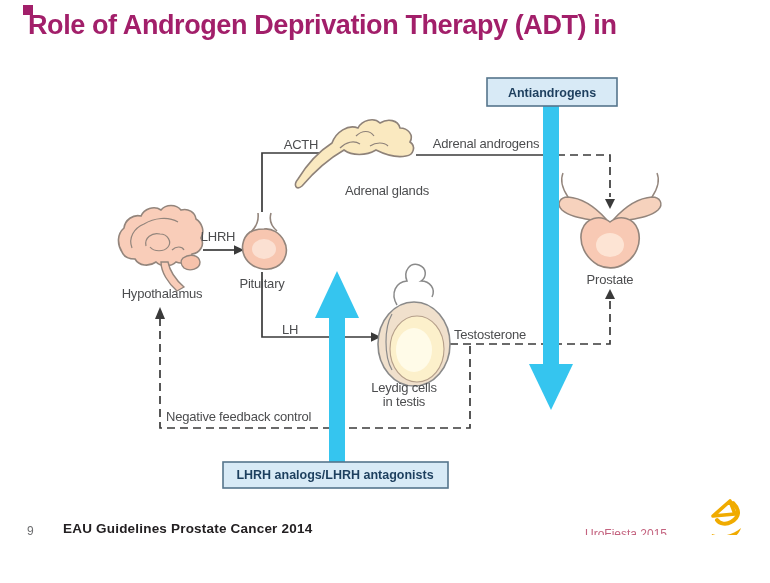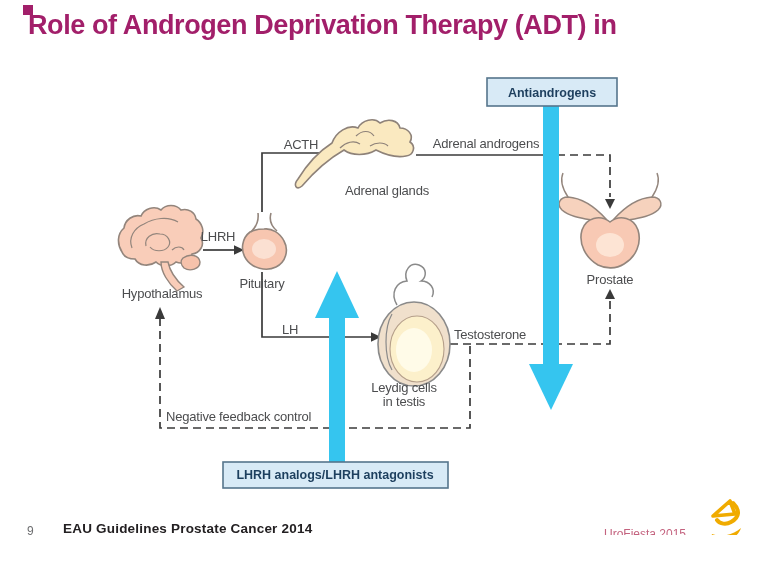--- a/index.html
+++ b/index.html
@@ -10,21 +10,21 @@
   .corner-square{position:absolute;left:23px;top:5px;width:10px;height:10px;background:#a21f6a;}
   .title{
     position:absolute;left:28px;top:9px;width:730px;
     font-size:27px;font-weight:bold;color:#a21f6a;line-height:33px;letter-spacing:-0.4px;
   }
   .diagram-svg{position:absolute;left:0;top:0;}
   .dlabel{font-family:"Liberation Sans",sans-serif;font-size:13px;fill:#4c4d4f;letter-spacing:-0.2px;}
   .boxlabel{font-family:"Liberation Sans",sans-serif;font-size:12.5px;font-weight:bold;fill:#1d3f5e;}
   .slide-number{position:absolute;left:27px;top:524px;font-size:12px;color:#6d6e70;}
   .reference{position:absolute;left:63px;top:521px;font-size:13.5px;font-weight:bold;color:#232022;letter-spacing:0.2px;}
-  .event{position:absolute;left:604px;top:527px;font-size:12px;color:#c4637f;}
+  .event{position:absolute;left:585px;top:527px;font-size:12px;color:#c4637f;}
   .logo{position:absolute;left:704px;top:494px;width:48px;height:50px;}
   .black-tick{position:absolute;left:765px;top:547px;width:3px;height:22px;background:#0c0c0c;}
 </style>
 </head>
 <body>
 
 <div class="slide">
 
   <div class="corner-square"></div>
   <div class="title">

